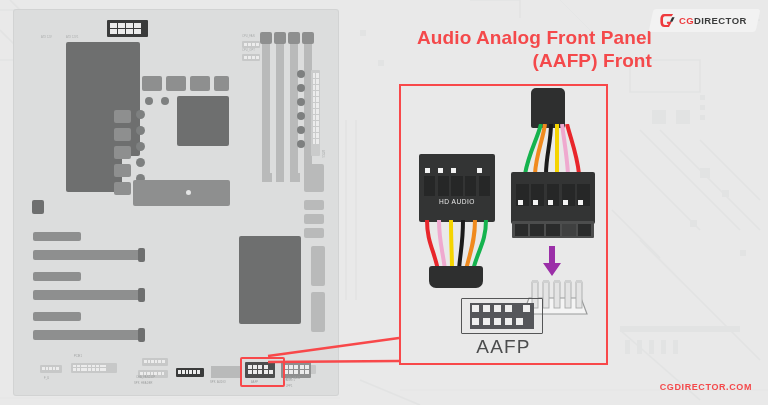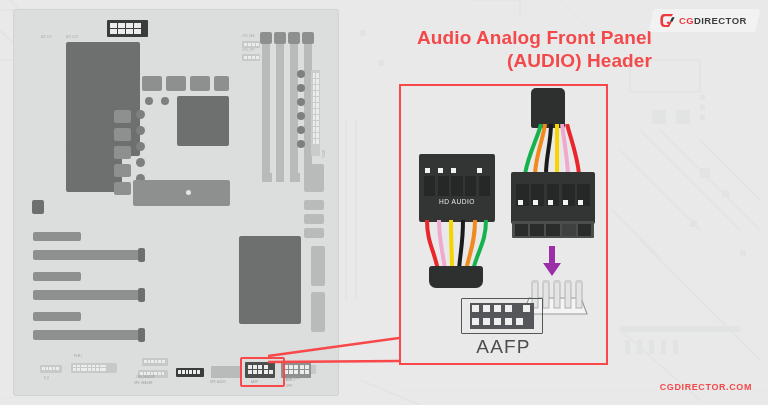--- a/index.html
+++ b/index.html
@@ -421,21 +421,21 @@
     <div class="lbl" style="left:310px;top:140px;transform:rotate(90deg);transform-origin:0 0;">ATX24</div>
   </div>
 
   <svg class="leader" viewBox="0 0 768 405" xmlns="http://www.w3.org/2000/svg">
     <path d="M268 356 L399 338" stroke="#f8484a" stroke-width="2.4" fill="none"></path>
     <path d="M268 362 L399 361" stroke="#f8484a" stroke-width="2.4" fill="none"></path>
   </svg>
 
   <div class="title">
     <span>Audio Analog Front Panel</span>
-    <span class="l2">(AUDIO) Header</span>
+    <span class="l2">(AAFP) Front</span>
   </div>
 
   <div class="logo">
     <span class="mark">
       <svg viewBox="0 0 16 16" width="15" height="15" xmlns="http://www.w3.org/2000/svg">
         <path d="M14 1 L4.5 1 C1.8 1 0.4 3.2 0.4 6.2 L0.4 9.6 C0.4 12.8 1.9 15 4.8 15 L9.6 15 L12.6 9.2 L7.4 9.2 L7.4 11.4 L9.1 11.4 L8.4 12.7 L5.4 12.7 C4 12.7 3.2 11.6 3.2 9.6 L3.2 6.3 C3.2 4.4 4 3.4 5.3 3.4 L12.4 3.4 Z" fill="#ee3a3d"></path>
         <path d="M12.9 4.6 L15.6 4.6 L13.2 9.2 L10.6 9.2 Z" fill="#2f3031"></path>
       </svg>
     </span>
     <span class="txt">

